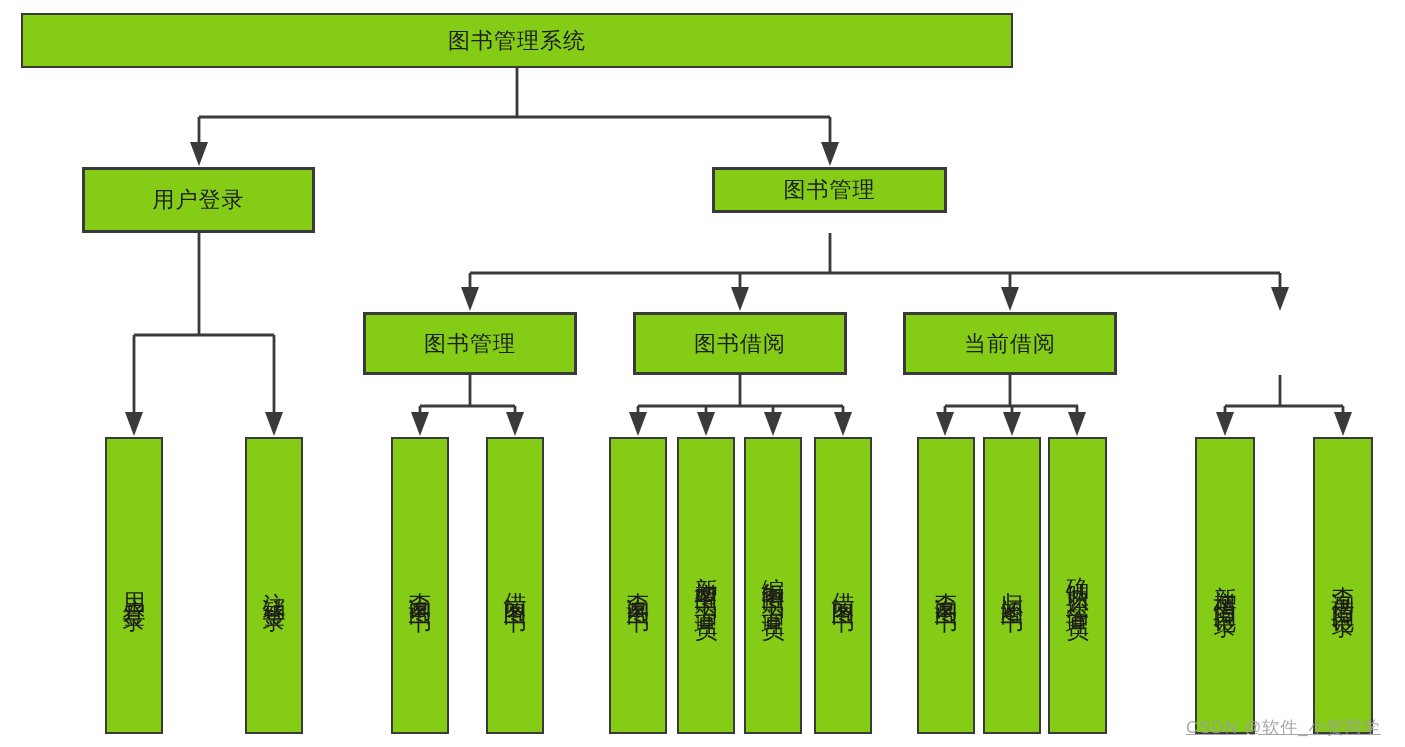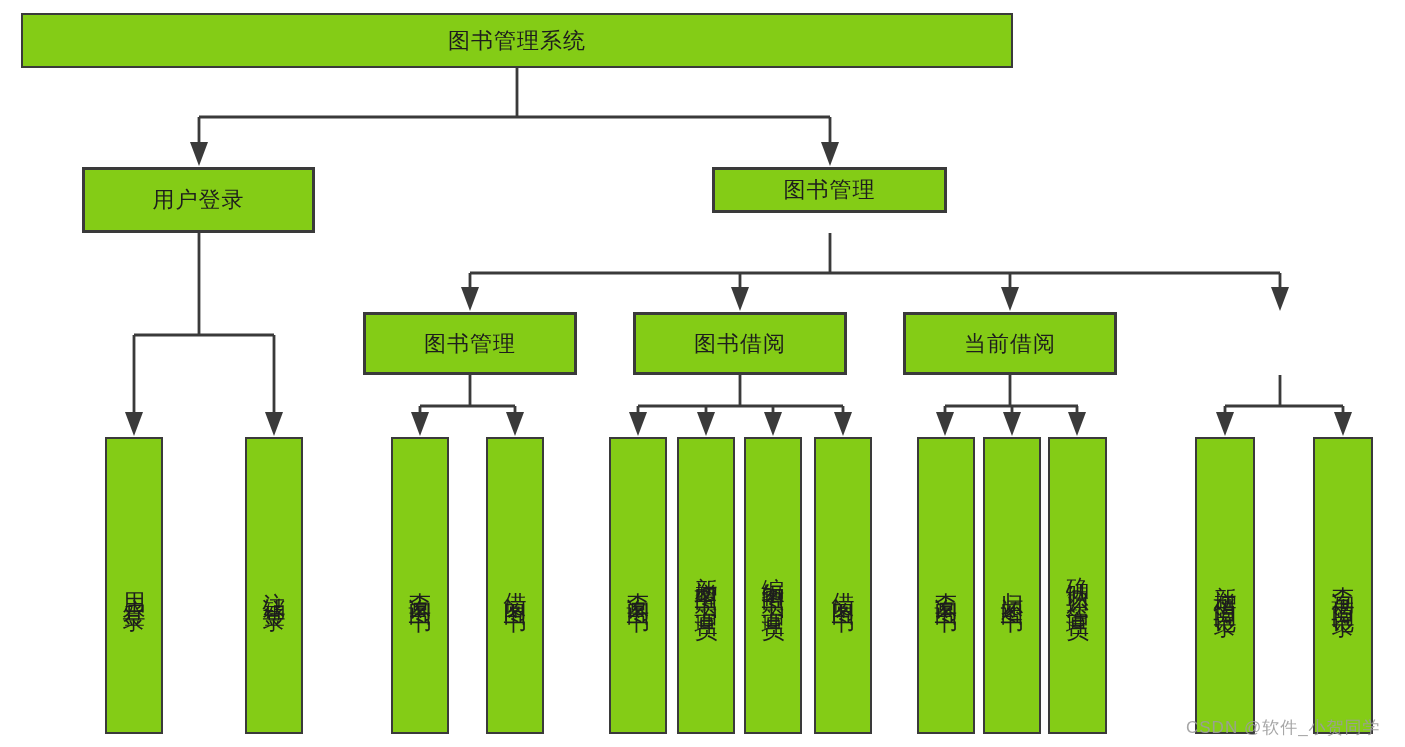--- a/index.html
+++ b/index.html
@@ -44,20 +44,21 @@
   }
   .watermark{
     position:absolute;
     left:1186px;top:716px;
     z-index:5;
     font-size:17px;
     letter-spacing:1px;
     color:var(--watermark);
     opacity:.9;
     white-space:nowrap;
+    text-decoration:underline;
   }
 </style>
 </head>
 <body>
 
 <div class="canvas">
 
   <svg class="connector" width="1405" height="747" viewBox="0 0 1405 747" aria-hidden="true">
 
     <path d="M517 68 V117 M199 117 H830 M199 117 V145 M830 117 V145"></path>

